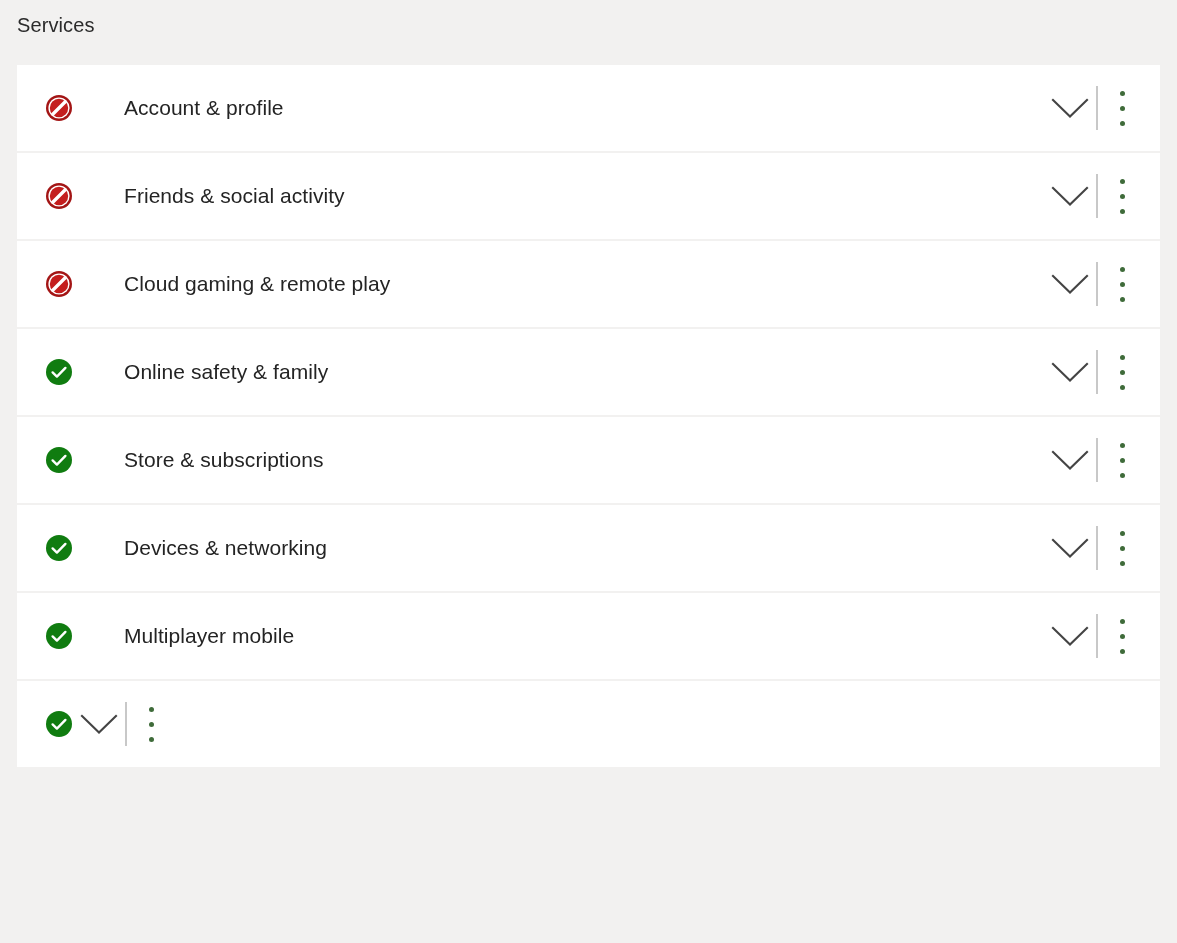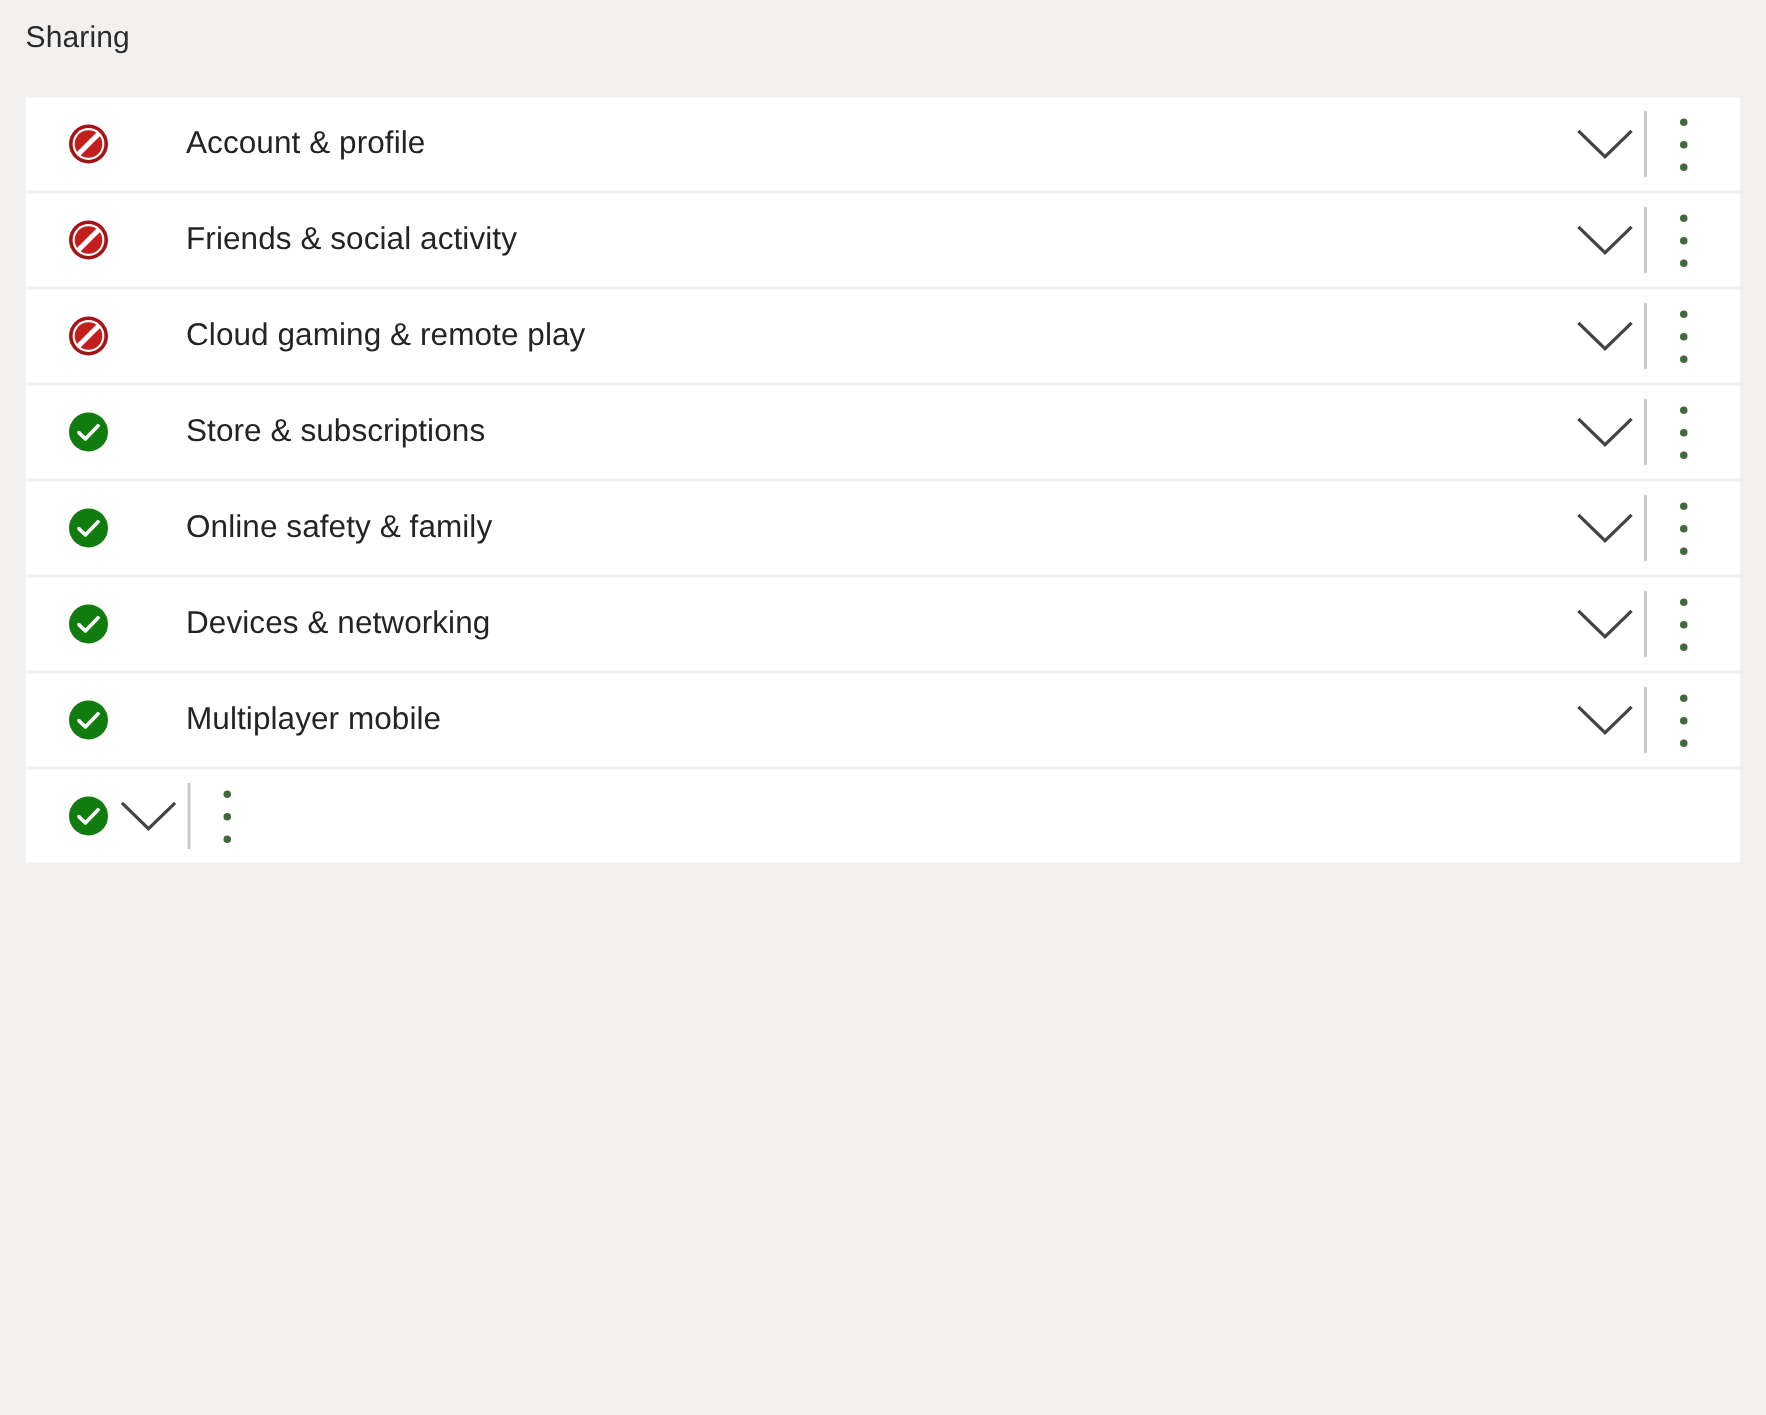--- a/index.html
+++ b/index.html
@@ -39,21 +39,21 @@
     position: absolute;
     left: 17px;
     top: 65px;
     width: 1143px;
   }
 
   .service-row {
     position: relative;
     display: flex;
     align-items: center;
-    height: 62px;
+    height: 86px;
     background: #ffffff;
     margin-bottom: 2px;
     box-sizing: border-box;
   }
 
   .row-status-icon {
     flex: 0 0 auto;
     width: 28px;
     height: 28px;
     margin-left: 28px;
@@ -121,21 +121,21 @@
     border-radius: 50%;
     background: #3f6b3a;
     margin: 5px 0;
   }
 </style>
 </head>
 <body>
 
 <div id="app">
 
-  <div class="page-title">Sharing</div>
+  <div class="page-title">Services</div>
 
   <div class="services-list" id="services-list">
       <div class="service-row">
         <span class="row-status-icon">
           <svg viewBox="0 0 28 28" xmlns="http://www.w3.org/2000/svg" aria-hidden="true">
             <circle cx="14" cy="14" r="13" fill="#a31515"></circle>
             <circle cx="14" cy="14" r="10.6" fill="#ffffff"></circle>
             <circle cx="14" cy="14" r="9.2" fill="#c41e1e"></circle>
             <rect x="12.35" y="4.4" width="3.3" height="19.2" rx="0.4" fill="#ffffff" transform="rotate(45 14 14)"></rect>
           </svg>
@@ -203,20 +203,42 @@
           </div>
         </div>
       </div>
       <div class="service-row">
         <span class="row-status-icon">
           <svg viewBox="0 0 28 28" xmlns="http://www.w3.org/2000/svg" aria-hidden="true">
             <circle cx="14" cy="14" r="13" fill="#107c10"></circle>
             <path d="M7.6 14.4 L11.9 18.6 L20.4 9.9" fill="none" stroke="#ffffff" stroke-width="2.4" stroke-linecap="round" stroke-linejoin="round"></path>
           </svg>
         </span>
+        <span class="row-label">Online safety &amp; family</span>
+        <div class="row-actions">
+          <div class="expand-chevron">
+            <svg width="38" height="21" viewBox="0 0 38 21" xmlns="http://www.w3.org/2000/svg" aria-hidden="true">
+              <path d="M2 2 L19 18.5 L36 2" fill="none" stroke="#444444" stroke-width="2.1" stroke-linecap="square" stroke-linejoin="miter"></path>
+            </svg>
+          </div>
+          <div class="action-divider"></div>
+          <div class="kebab-menu">
+            <span class="kebab-dot"></span>
+            <span class="kebab-dot"></span>
+            <span class="kebab-dot"></span>
+          </div>
+        </div>
+      </div>
+      <div class="service-row">
+        <span class="row-status-icon">
+          <svg viewBox="0 0 28 28" xmlns="http://www.w3.org/2000/svg" aria-hidden="true">
+            <circle cx="14" cy="14" r="13" fill="#107c10"></circle>
+            <path d="M7.6 14.4 L11.9 18.6 L20.4 9.9" fill="none" stroke="#ffffff" stroke-width="2.4" stroke-linecap="round" stroke-linejoin="round"></path>
+          </svg>
+        </span>
         <span class="row-label">Store &amp; subscriptions</span>
         <div class="row-actions">
           <div class="expand-chevron">
             <svg width="38" height="21" viewBox="0 0 38 21" xmlns="http://www.w3.org/2000/svg" aria-hidden="true">
               <path d="M2 2 L19 18.5 L36 2" fill="none" stroke="#444444" stroke-width="2.1" stroke-linecap="square" stroke-linejoin="miter"></path>
             </svg>
           </div>
           <div class="action-divider"></div>
           <div class="kebab-menu">
             <span class="kebab-dot"></span>
@@ -225,42 +247,20 @@
           </div>
         </div>
       </div>
       <div class="service-row">
         <span class="row-status-icon">
           <svg viewBox="0 0 28 28" xmlns="http://www.w3.org/2000/svg" aria-hidden="true">
             <circle cx="14" cy="14" r="13" fill="#107c10"></circle>
             <path d="M7.6 14.4 L11.9 18.6 L20.4 9.9" fill="none" stroke="#ffffff" stroke-width="2.4" stroke-linecap="round" stroke-linejoin="round"></path>
           </svg>
         </span>
-        <span class="row-label">Online safety &amp; family</span>
-        <div class="row-actions">
-          <div class="expand-chevron">
-            <svg width="38" height="21" viewBox="0 0 38 21" xmlns="http://www.w3.org/2000/svg" aria-hidden="true">
-              <path d="M2 2 L19 18.5 L36 2" fill="none" stroke="#444444" stroke-width="2.1" stroke-linecap="square" stroke-linejoin="miter"></path>
-            </svg>
-          </div>
-          <div class="action-divider"></div>
-          <div class="kebab-menu">
-            <span class="kebab-dot"></span>
-            <span class="kebab-dot"></span>
-            <span class="kebab-dot"></span>
-          </div>
-        </div>
-      </div>
-      <div class="service-row">
-        <span class="row-status-icon">
-          <svg viewBox="0 0 28 28" xmlns="http://www.w3.org/2000/svg" aria-hidden="true">
-            <circle cx="14" cy="14" r="13" fill="#107c10"></circle>
-            <path d="M7.6 14.4 L11.9 18.6 L20.4 9.9" fill="none" stroke="#ffffff" stroke-width="2.4" stroke-linecap="round" stroke-linejoin="round"></path>
-          </svg>
-        </span>
         <span class="row-label">Devices &amp; networking</span>
         <div class="row-actions">
           <div class="expand-chevron">
             <svg width="38" height="21" viewBox="0 0 38 21" xmlns="http://www.w3.org/2000/svg" aria-hidden="true">
               <path d="M2 2 L19 18.5 L36 2" fill="none" stroke="#444444" stroke-width="2.1" stroke-linecap="square" stroke-linejoin="miter"></path>
             </svg>
           </div>
           <div class="action-divider"></div>
           <div class="kebab-menu">
             <span class="kebab-dot"></span>

